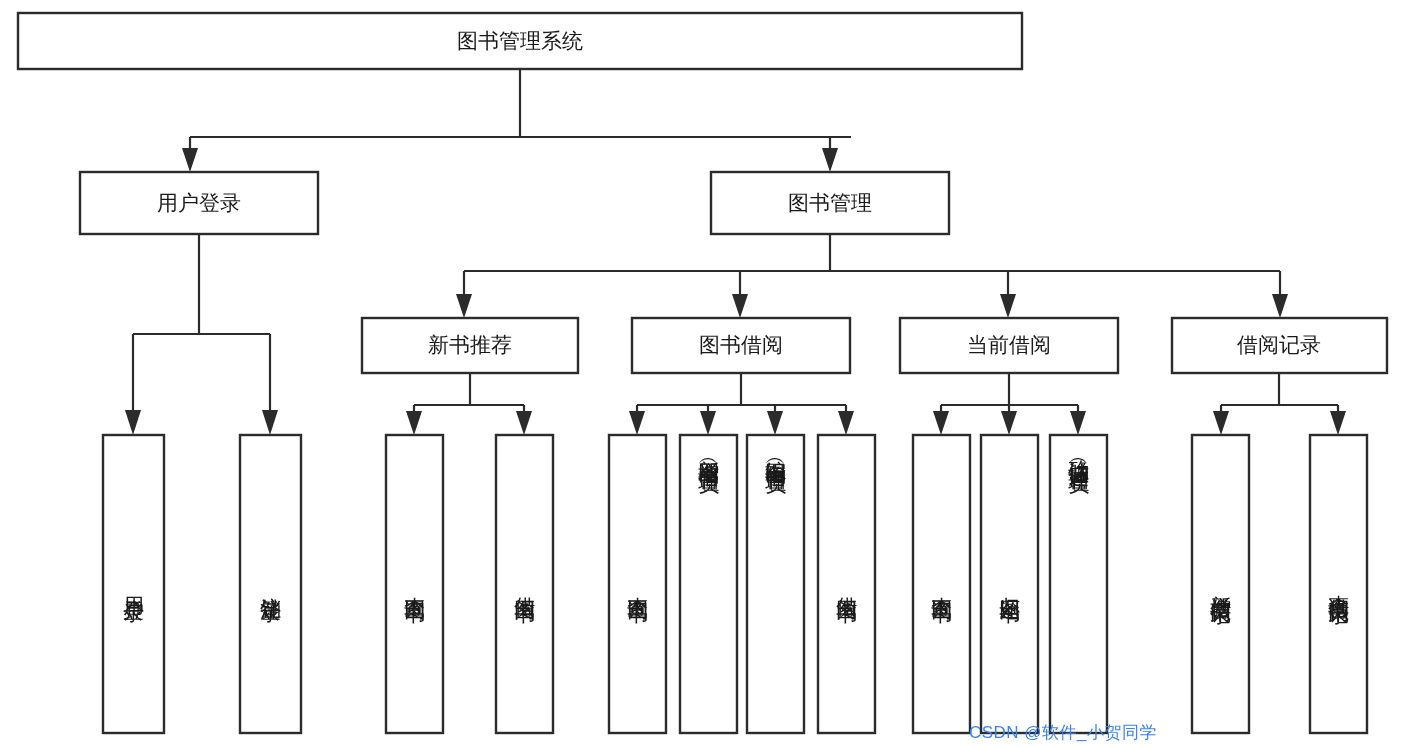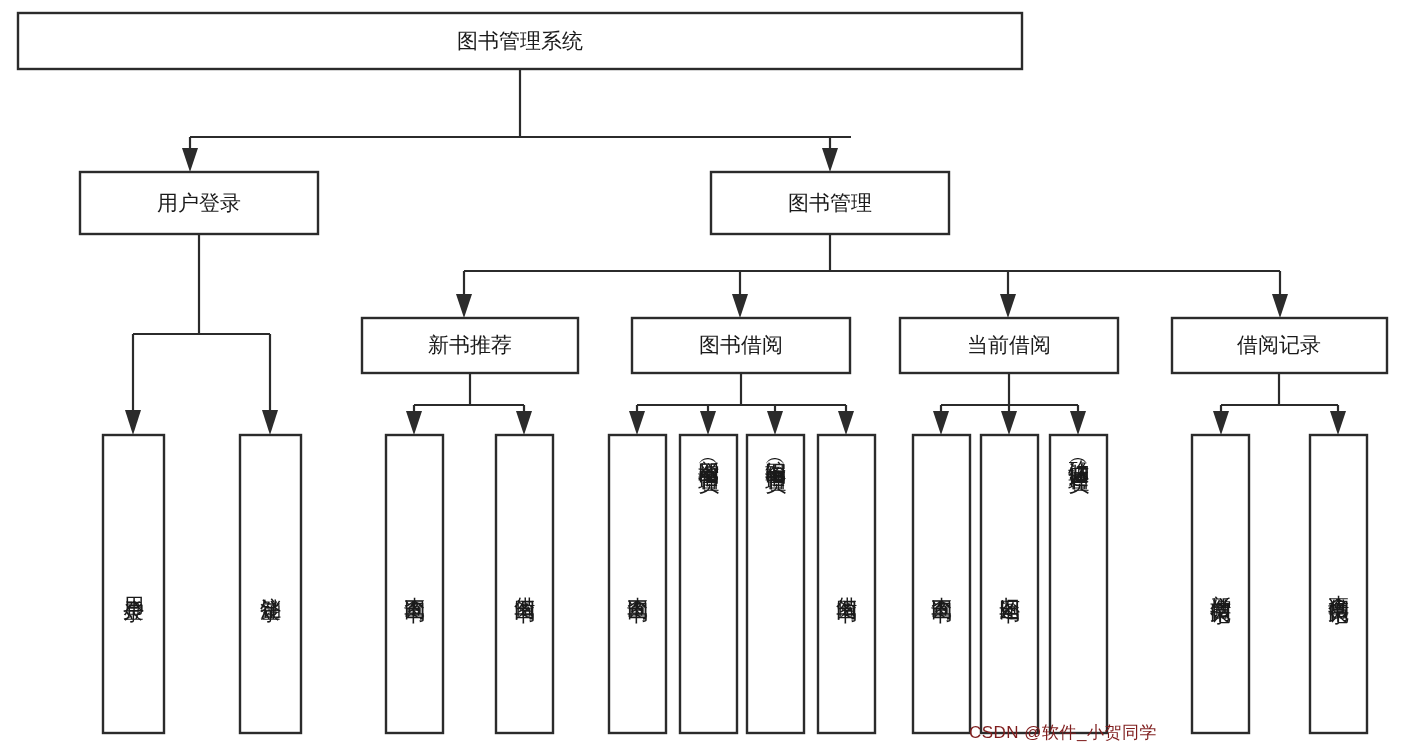--- a/index.html
+++ b/index.html
@@ -68,21 +68,21 @@
     letter-spacing: 2px;
     color: #1a1a1a;
     white-space: nowrap;
   }
   .watermark {
     position: absolute;
     right: 12px;
     bottom: 3px;
     font-family: "Liberation Sans", "DejaVu Sans", sans-serif;
     font-size: 17px;
-    color: #7f1d1d;
+    color: #3b82f6;
     letter-spacing: 0.5px;
     user-select: none;
   }
 </style>
 </head>
 <body>
 
 <div id="diagram-root">
 
   <svg class="diagram-canvas" viewBox="0 0 1405 747">

